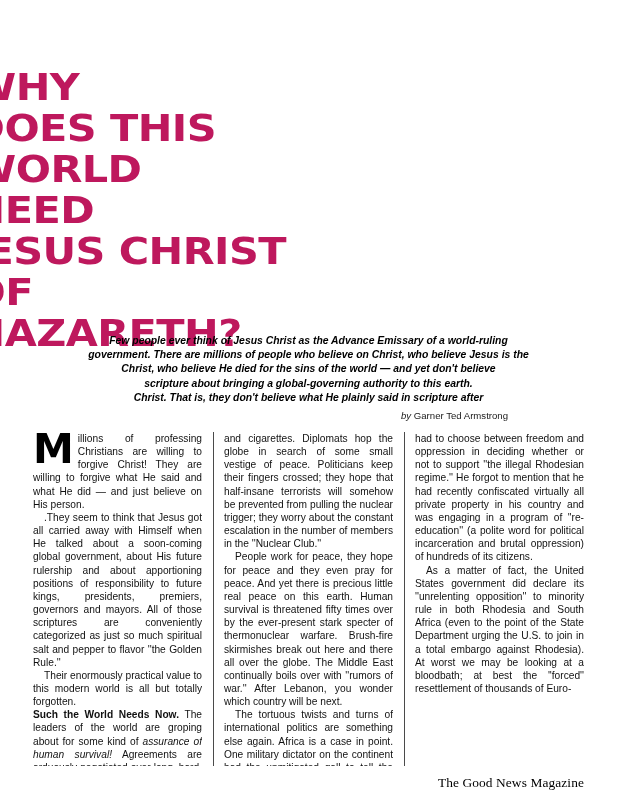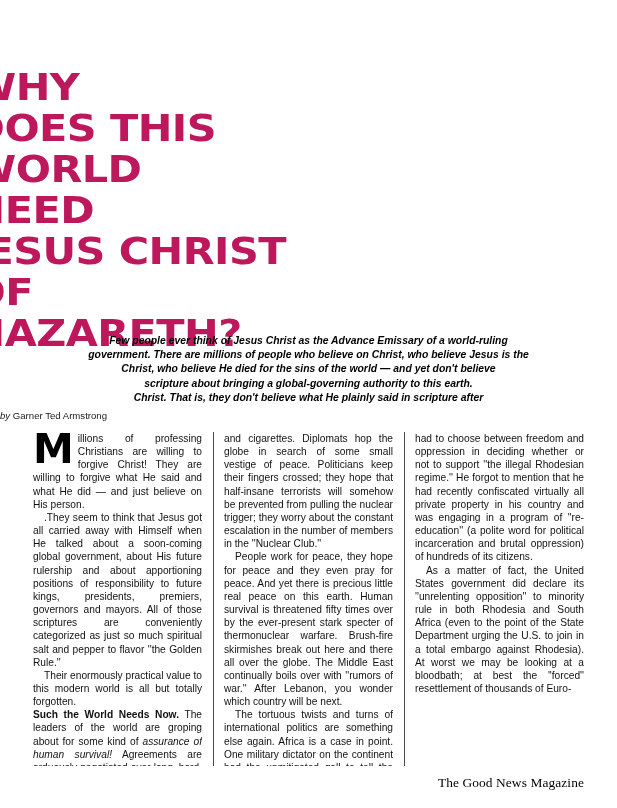--- a/index.html
+++ b/index.html
@@ -66,21 +66,21 @@
     color: #000;
   }
   .deck .dl { display: block; white-space: nowrap; }
 
   
   .byline {
     position: absolute;
     left: 0;
     top: 410px;
     width: 508px;
-    text-align: left;
+    text-align: right;
     font-family: "Liberation Sans", sans-serif;
     font-size: 9.6px;
     color: #1a1a1a;
   }
   .byline .by-italic { font-style: italic; }
 
   
   .cols {
     position: absolute;
     left: 33px;

